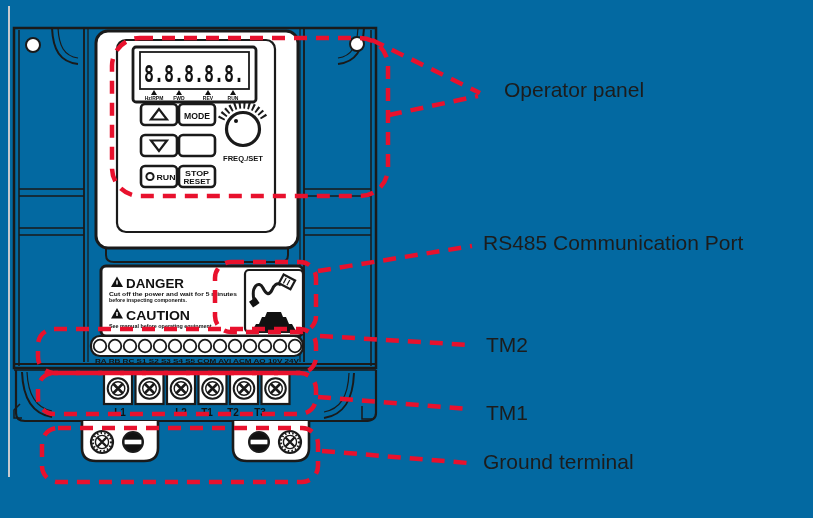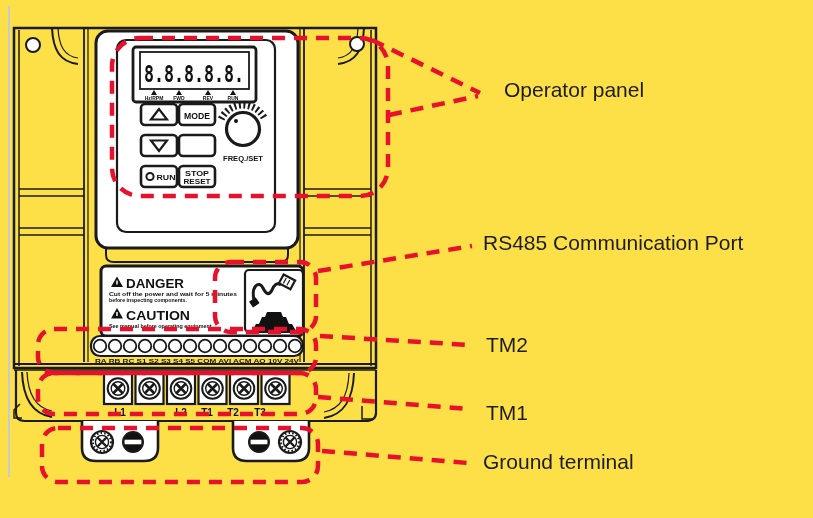--- a/index.html
+++ b/index.html
@@ -1,16 +1,16 @@
 <!DOCTYPE html>
 <html><head>
 <meta charset="utf-8">
 <style>
   html,body{margin:0;padding:0;background:#fff;}
-  .stage{position:relative;width:813px;height:518px;background:#fde047;overflow:hidden;
+  .stage{position:relative;width:813px;height:518px;background:#0369a1;overflow:hidden;
          font-family:"Liberation Sans",sans-serif;}
   svg{position:absolute;left:0;top:0;}
   svg text{font-family:"Liberation Sans",sans-serif;fill:#111;}
   .k{stroke:#1a1a1a;fill:none;}
   .kf{stroke:#1a1a1a;fill:#fff;}
   .solid{fill:#111;stroke:none;}
   .r{stroke:#e8112d;fill:none;stroke-width:4.5;stroke-dasharray:13 9;stroke-linecap:butt;}
   .anno-label{font-size:21px;fill:#1c1c1c;font-weight:400;}
   .seg{font-family:"DejaVu Sans Mono",monospace;font-weight:bold;font-size:23px;}
   .b{font-weight:bold;}

